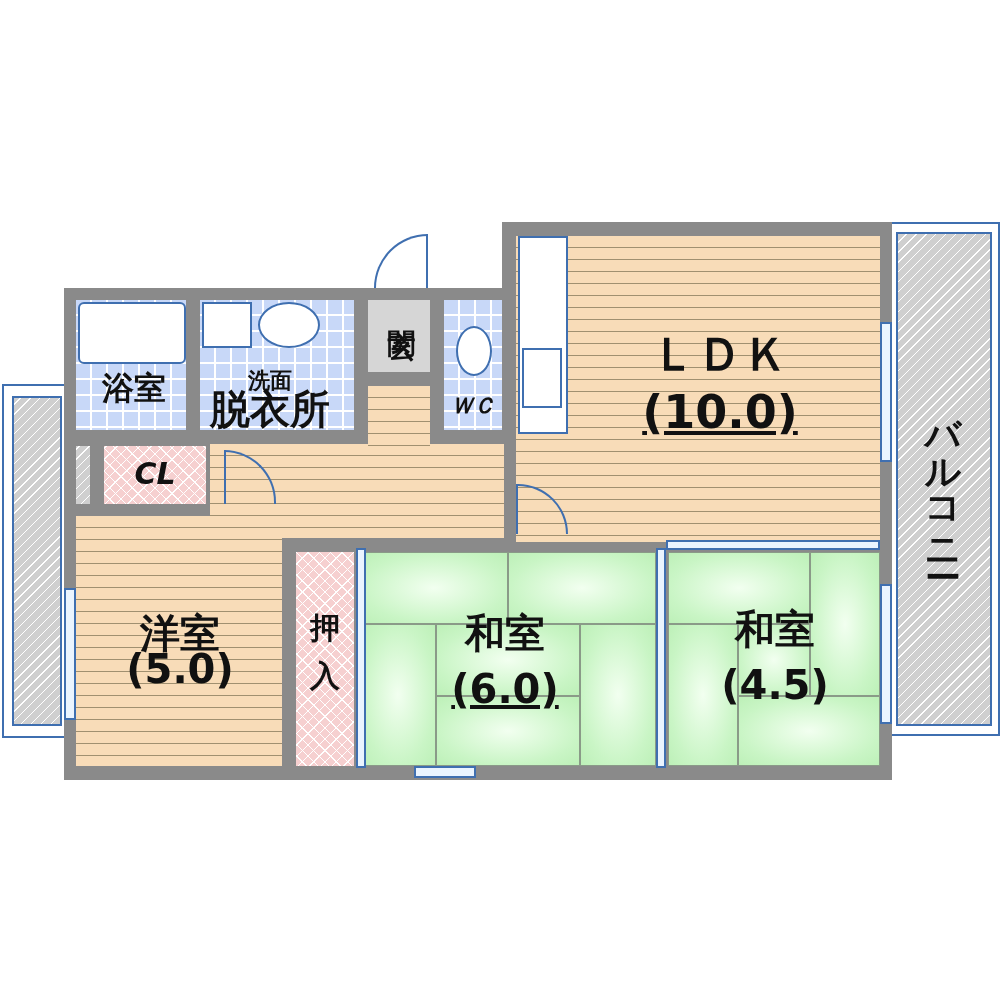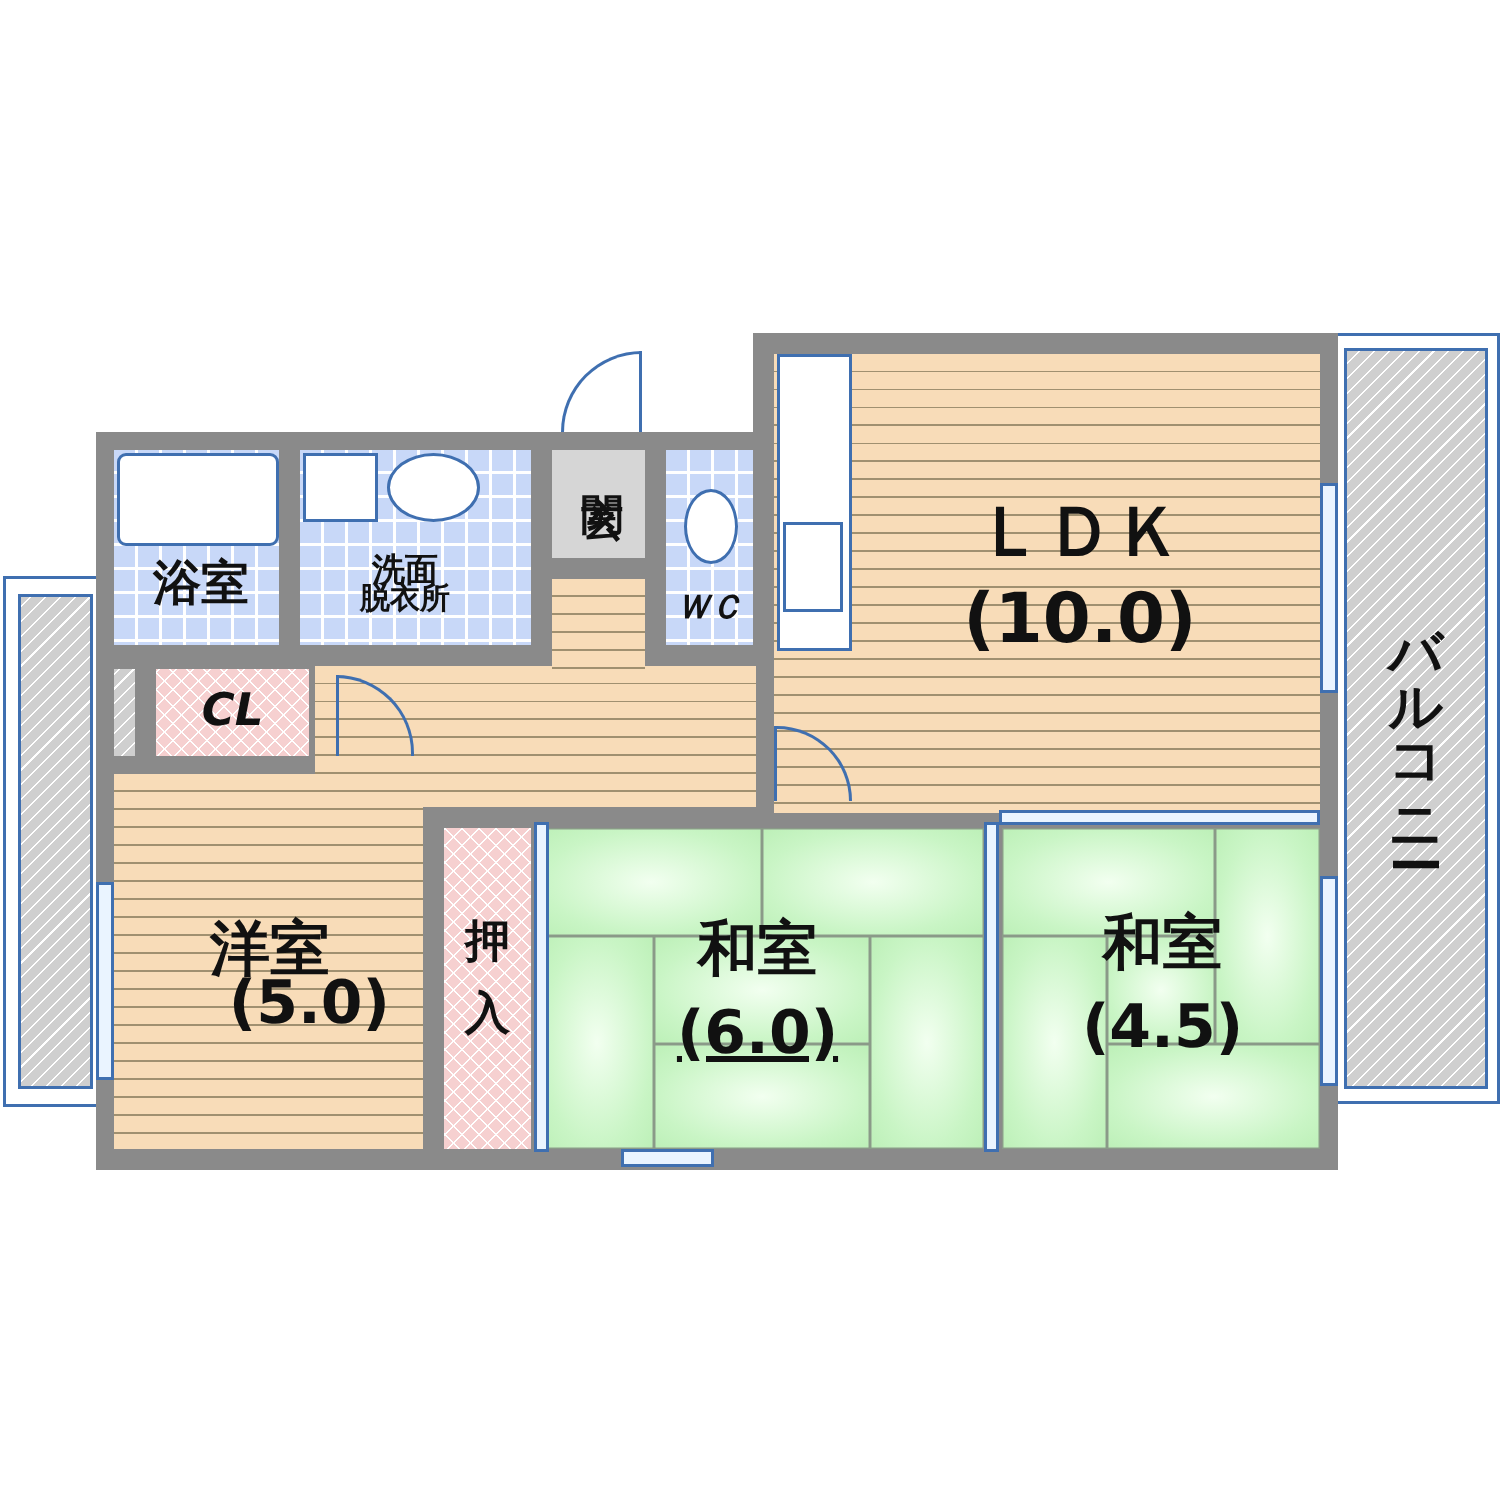--- a/index.html
+++ b/index.html
@@ -39,32 +39,32 @@
   <div class="label" style="left:30px;top:170px;width:40px;font-size:36px;writing-mode:vertical-rl;">バルコニー</div>
 </div>
 
 <div class="abs wall" style="left:64px;top:288px;width:440px;height:492px;"></div>
 <div class="abs wall" style="left:502px;top:222px;width:390px;height:558px;"></div>
 
 <div class="abs wood" style="left:516px;top:236px;width:364px;height:306px;"></div>
 <div class="abs fix" style="left:518px;top:236px;width:50px;height:198px;border-radius:0;"></div>
 <div class="abs fix" style="left:522px;top:348px;width:40px;height:60px;border-radius:0;"></div>
 <div class="label" style="left:620px;top:330px;width:200px;font-size:46px;">ＬＤＫ</div>
-<div class="label" style="left:620px;top:388px;width:200px;font-size:46px;">(10.0)</div>
+<div class="label" style="left:620px;top:388px;width:200px;font-size:46px;text-decoration:underline;">(10.0)</div>
 <div class="abs win" style="left:880px;top:322px;width:12px;height:140px;"></div>
 
 <div class="abs tile" style="left:76px;top:300px;width:110px;height:130px;"></div>
 <div class="abs fix" style="left:78px;top:302px;width:108px;height:62px;"></div>
 <div class="label" style="left:84px;top:372px;width:100px;font-size:32px;">浴室</div>
 
 <div class="abs tile" style="left:200px;top:300px;width:154px;height:130px;"></div>
 <div class="abs fix" style="left:202px;top:302px;width:50px;height:46px;border-radius:0;"></div>
 <div class="abs fix" style="left:258px;top:302px;width:62px;height:46px;border-radius:50%;"></div>
 <div class="label" style="left:220px;top:369px;width:100px;font-size:22px;">洗面</div>
-<div class="label" style="left:205px;top:388px;width:130px;font-size:20px;text-align:center;">脱衣所</div>
+<div class="label" style="left:205px;top:388px;width:130px;font-size:40px;text-align:center;">脱衣所</div>
 
 <div class="abs genkan" style="left:368px;top:300px;width:62px;height:72px;"></div>
 <div class="label" style="left:380px;top:308px;width:36px;font-size:28px;writing-mode:vertical-rl;">玄関</div>
 <div class="abs door-arc" style="left:374px;top:234px;width:54px;height:54px;border-radius:54px 0 0 0;border-bottom:none;border-right-width:2px;"></div>
 
 <div class="abs tile" style="left:444px;top:300px;width:58px;height:130px;"></div>
 <div class="abs fix" style="left:456px;top:326px;width:36px;height:50px;border-radius:50%;"></div>
 <div class="label" style="left:444px;top:394px;width:58px;font-size:22px;font-style:italic;">ＷＣ</div>
 <div class="abs door-arc" style="left:448px;top:446px;width:52px;height:52px;border-radius:0 0 52px 0;border-top:none;"></div>
 
@@ -72,21 +72,21 @@
 <div class="abs wood" style="left:368px;top:386px;width:62px;height:60px;"></div>
 <div class="abs door-arc" style="left:224px;top:450px;width:52px;height:54px;border-radius:0 54px 0 0;border-bottom:none;"></div>
 <div class="abs door-arc" style="left:516px;top:484px;width:52px;height:50px;border-radius:0 50px 0 0;border-bottom:none;"></div>
 
 <div class="abs closet" style="left:104px;top:446px;width:102px;height:58px;"></div>
 <div class="abs hatch" style="left:76px;top:446px;width:14px;height:58px;"></div>
 <div class="label" style="left:104px;top:458px;width:102px;font-size:30px;font-style:italic;">CL</div>
 
 <div class="abs wood" style="left:76px;top:516px;width:206px;height:250px;"></div>
 <div class="label" style="left:100px;top:592px;width:160px;font-size:40px;margin-top:20px;">洋室</div>
-<div class="label" style="left:100px;top:648px;width:160px;font-size:40px;text-align:right;">(5.0)</div>
+<div class="label" style="left:100px;top:648px;width:160px;font-size:40px;">(5.0)</div>
 <div class="abs win" style="left:64px;top:588px;width:12px;height:132px;"></div>
 
 <div class="abs closet" style="left:296px;top:552px;width:58px;height:214px;"></div>
 <div class="label" style="left:296px;top:612px;width:58px;font-size:30px;">押</div>
 <div class="label" style="left:296px;top:660px;width:58px;font-size:30px;">入</div>
 
 <div class="abs" style="left:360px;top:552px;width:296px;height:214px;background:#c9f5c5;">
   <div class="abs tatami" style="left:0;top:0;width:148px;height:72px;"></div>
   <div class="abs tatami" style="left:148px;top:0;width:148px;height:72px;"></div>
   <div class="abs tatami" style="left:0;top:72px;width:76px;height:142px;"></div>

